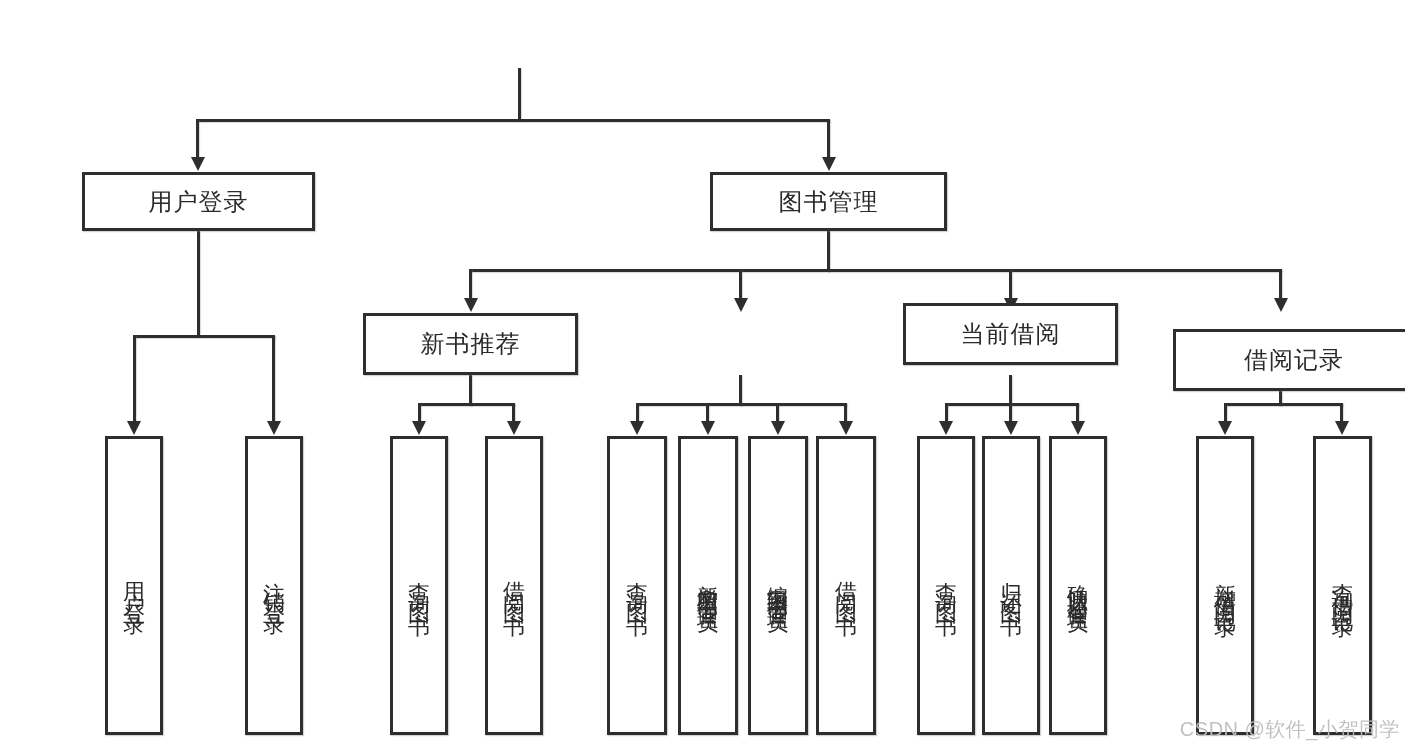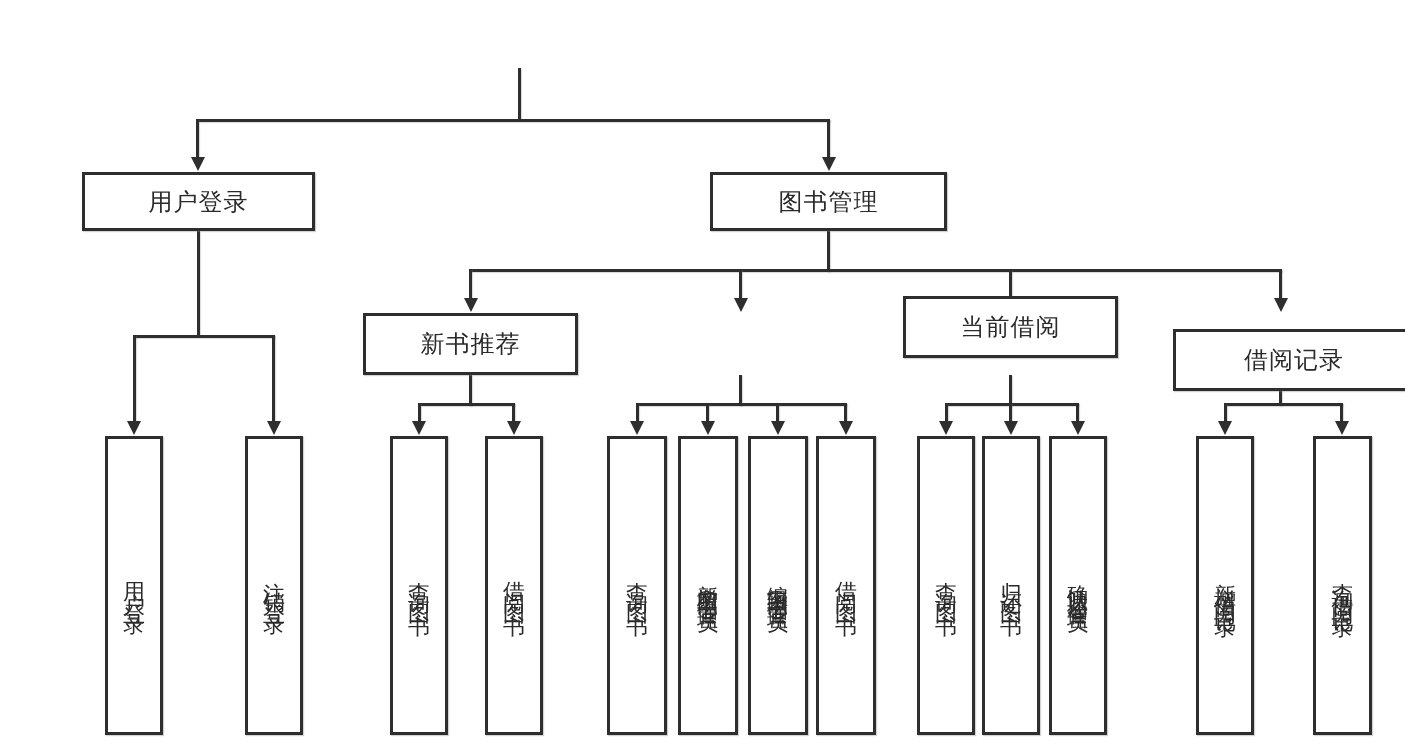--- a/index.html
+++ b/index.html
@@ -125,21 +125,21 @@
   <div class="box" style="left:82px;top:172px;width:233px;height:59px">
     <span class="hlabel">用户登录</span>
   </div>
   <div class="box" style="left:710px;top:172px;width:237px;height:59px">
     <span class="hlabel">图书管理</span>
   </div>
 
   <div class="box" style="left:363px;top:313px;width:215px;height:62px">
     <span class="hlabel">新书推荐</span>
   </div>
-  <div class="box" style="left:903px;top:296px;width:215px;height:62px">
+  <div class="box" style="left:903px;top:303px;width:215px;height:62px">
     <span class="hlabel">当前借阅</span>
   </div>
   <div class="box" style="left:1173px;top:329px;width:242px;height:62px">
     <span class="hlabel">借阅记录</span>
   </div>
 
   <div class="box" style="left:105px;top:436px;width:58px;height:299px">
     <span class="vlabel">用户登录</span>
   </div>
   <div class="box" style="left:245px;top:436px;width:58px;height:299px">
@@ -176,14 +176,15 @@
     <span class="vlabel xdense">确认归还（管理员）</span>
   </div>
 
   <div class="box" style="left:1196px;top:436px;width:58px;height:299px">
     <span class="vlabel dense">新增借阅记录</span>
   </div>
   <div class="box" style="left:1313px;top:436px;width:59px;height:299px">
     <span class="vlabel dense">查询借阅记录</span>
   </div>
 
+  <div class="watermark">CSDN @软件_小贺同学</div>
 
 </div>
 
 </body></html>

